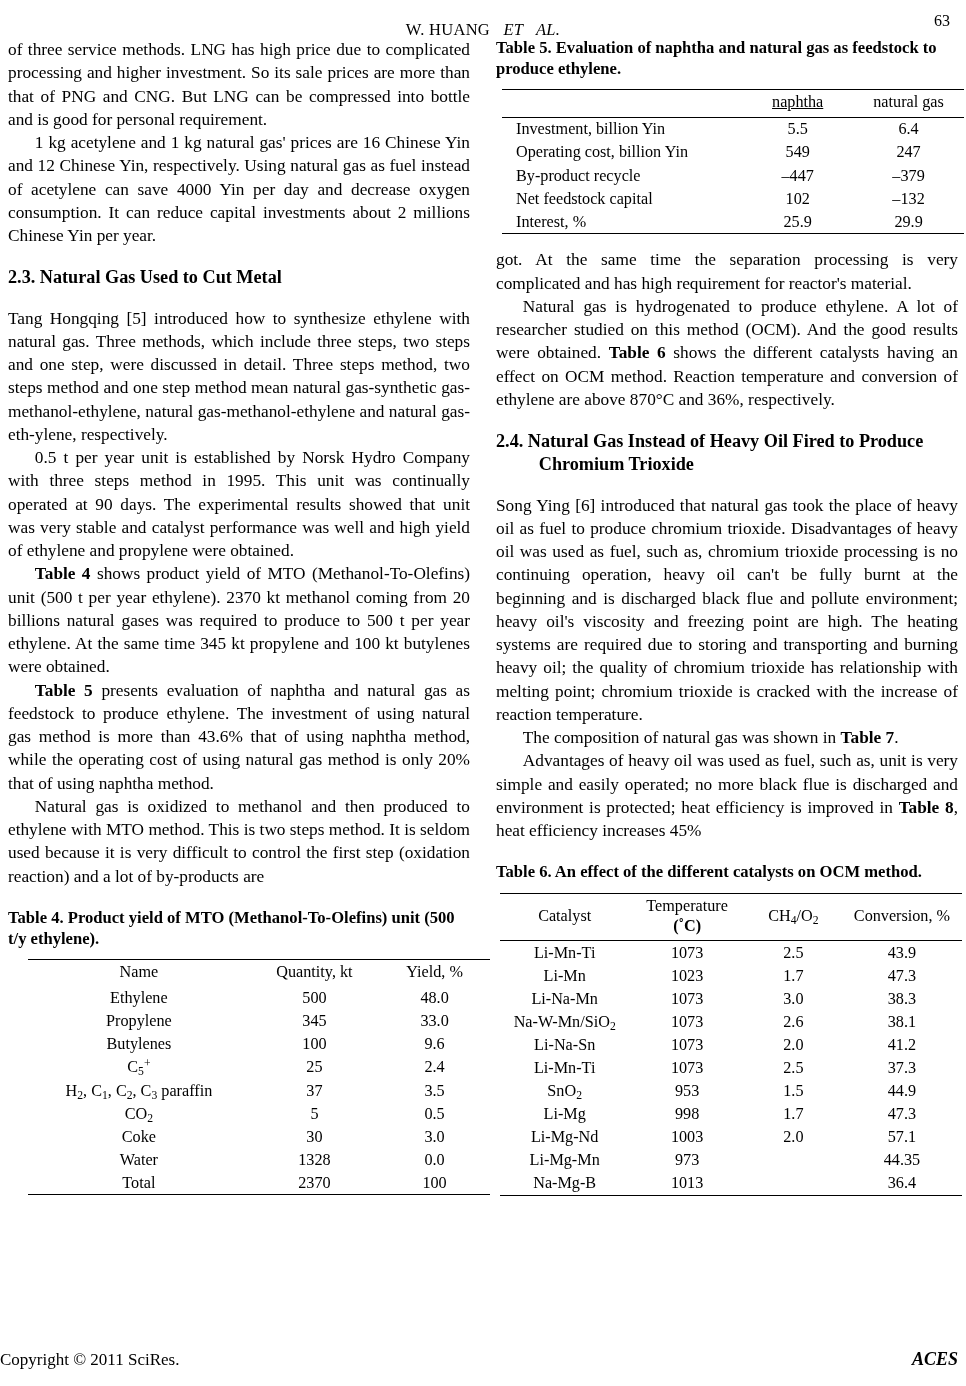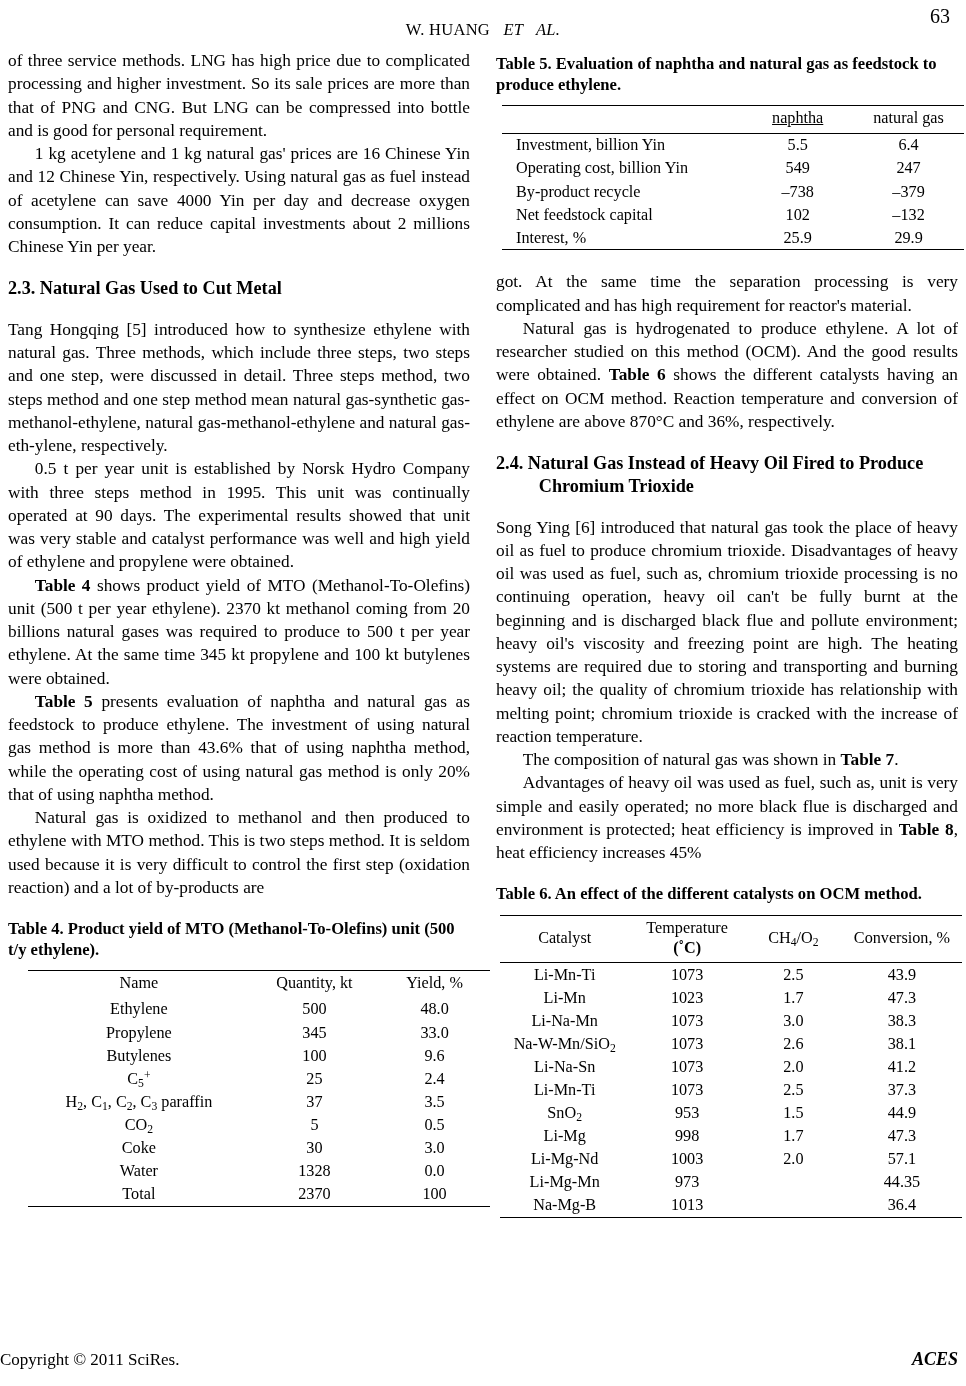--- a/index.html
+++ b/index.html
@@ -36,35 +36,34 @@
     font-size: 16.5px;
     letter-spacing: 0.3px;
     white-space: pre;
   }
   .running-head .rh-center .et-al {
     font-style: italic;
   }
   .running-head .page-number {
     position: absolute;
     right: 8px;
-    top: 5px;
-    font-size: 20px;
+    top: 12px;
+    font-size: 16px;
   }
   .head-rule {
     border: none;
     border-top: 0px solid #000;
     margin: 0;
   }
 
   
   .columns {
     display: flex;
     gap: 26px;
     padding-top: 4px;
-    align-items: center;
   }
   .col {
     width: 462px;
     flex: 0 0 462px;
   }
 
   p {
     margin: 0;
     font-size: 17.3px;
     line-height: 1.345;
@@ -255,21 +254,21 @@
                 <td class="rule-bot">100</td>
               </tr>
             </tbody>
         </table>
       </div>
 
     </div>
 
     <div class="col">
 
-      <div class="table-block" style="margin-top:16px">
+      <div class="table-block" style="margin-top:0">
         <div class="table-caption">Table 5. Evaluation of naphtha and natural gas as feedstock to produce ethylene.</div>
         <table class="data t5">
           <thead>
             <tr>
               <th class="c-lab left rule-top"></th>
               <th class="c-a rule-top">naphtha</th>
               <th class="c-b rule-top">natural gas</th>
             </tr>
           </thead>
           <tbody>
@@ -278,38 +277,38 @@
                 <td class="rule-mid">5.5</td>
                 <td class="rule-mid">6.4</td>
               </tr>
               <tr>
                 <td class="left">Operating cost, billion Yin</td>
                 <td class="">549</td>
                 <td class="">247</td>
               </tr>
               <tr>
                 <td class="left">By-product recycle</td>
-                <td class="">–738</td>
+                <td class="">–447</td>
                 <td class="">–379</td>
               </tr>
               <tr>
                 <td class="left">Net feedstock capital</td>
                 <td class="">102</td>
                 <td class="">–132</td>
               </tr>
               <tr>
                 <td class="left rule-bot">Interest, %</td>
                 <td class=" rule-bot">25.9</td>
                 <td class=" rule-bot">29.9</td>
               </tr>
             </tbody>
         </table>
       </div>
 
-      <p class="noindent" style="margin-top:20px">got. At the same time the separation processing is very complicated and has high requirement for reactor's material.</p>
+      <p class="noindent" style="margin-top:14px">got. At the same time the separation processing is very complicated and has high requirement for reactor's material.</p>
 
       <p class="indent"><span>Natural gas is hydrogenated to produce ethylene. A lot of researcher studied on this method (OCM). And the good results were obtained. </span><b>Table 6</b><span> shows the different catalysts having an effect on OCM method. Reaction temperature and conversion of ethylene are above 870°C and 36%, respectively.</span></p>
 
       <h2 class="section hanging">2.4. Natural Gas Instead of Heavy Oil Fired to Produce Chromium Trioxide</h2>
 
       <p class="noindent">Song Ying [6] introduced that natural gas took the place of heavy oil as fuel to produce chromium trioxide. Disadvantages of heavy oil was used as fuel, such as, chromium trioxide processing is no continuing operation, heavy oil can't be fully burnt at the beginning and is discharged black flue and pollute environment; heavy oil's viscosity and freezing point are high. The heating systems are required due to storing and transporting and burning heavy oil; the quality of chromium trioxide has relationship with melting point; chromium trioxide is cracked with the increase of reaction temperature.</p>
 
       <p class="indent"><span>The composition of natural gas was shown in </span><b>Table 7</b><span>.</span></p>
 
       <p class="indent"><span>Advantages of heavy oil was used as fuel, such as, unit is very simple and easily operated; no more black flue is discharged and environment is protected; heat efficiency is improved in </span><b>Table 8</b><span>, heat efficiency increases 45%</span></p>

